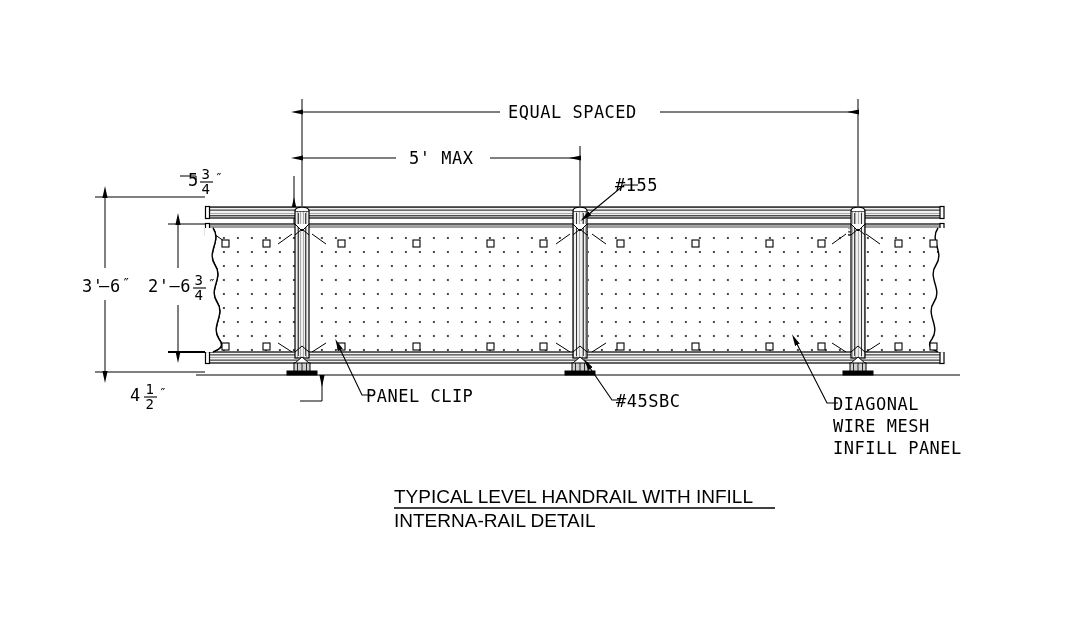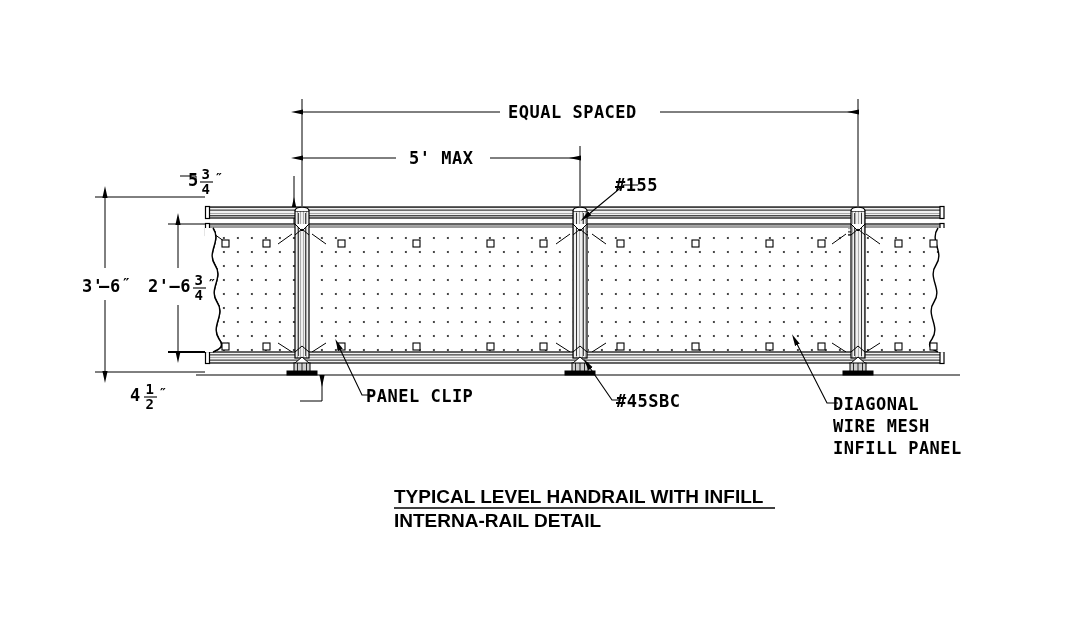--- a/index.html
+++ b/index.html
@@ -1,18 +1,18 @@
 <!DOCTYPE html>
 <html><head>
 <meta charset="utf-8">
 <style>
   html,body{margin:0;padding:0;background:#ffffff;}
   body{width:1070px;height:637px;overflow:hidden;
        font-family:"Liberation Sans", sans-serif;}
-  #stage{position:relative;width:1070px;height:637px;background:#fef9c3;font-weight:bold;}
+  #stage{position:relative;width:1070px;height:637px;background:#fef9c3;}
   svg{display:block;}
   .cad{font-family:"DejaVu Sans Mono", monospace;letter-spacing:0.5px;}
 </style>
 </head>
 <body>
 
 <div id="stage">
 <svg width="1070" height="637" viewBox="0 0 1070 637">
 
   <defs>

